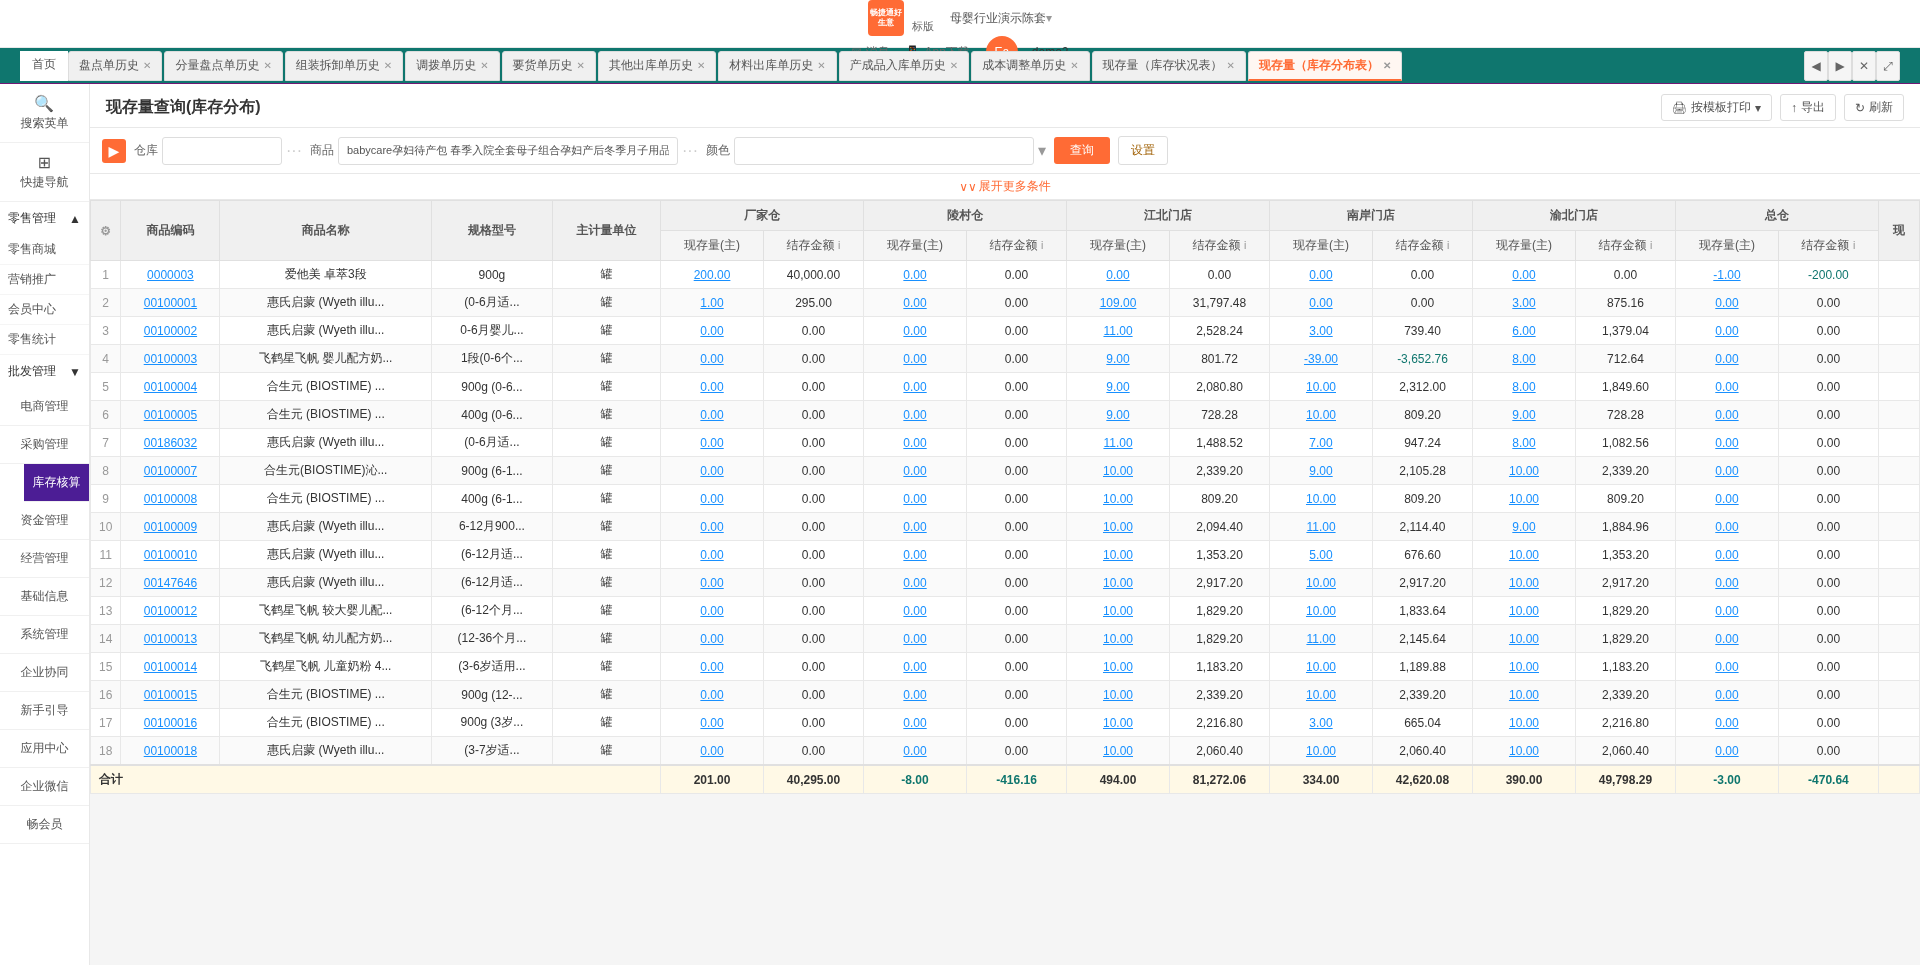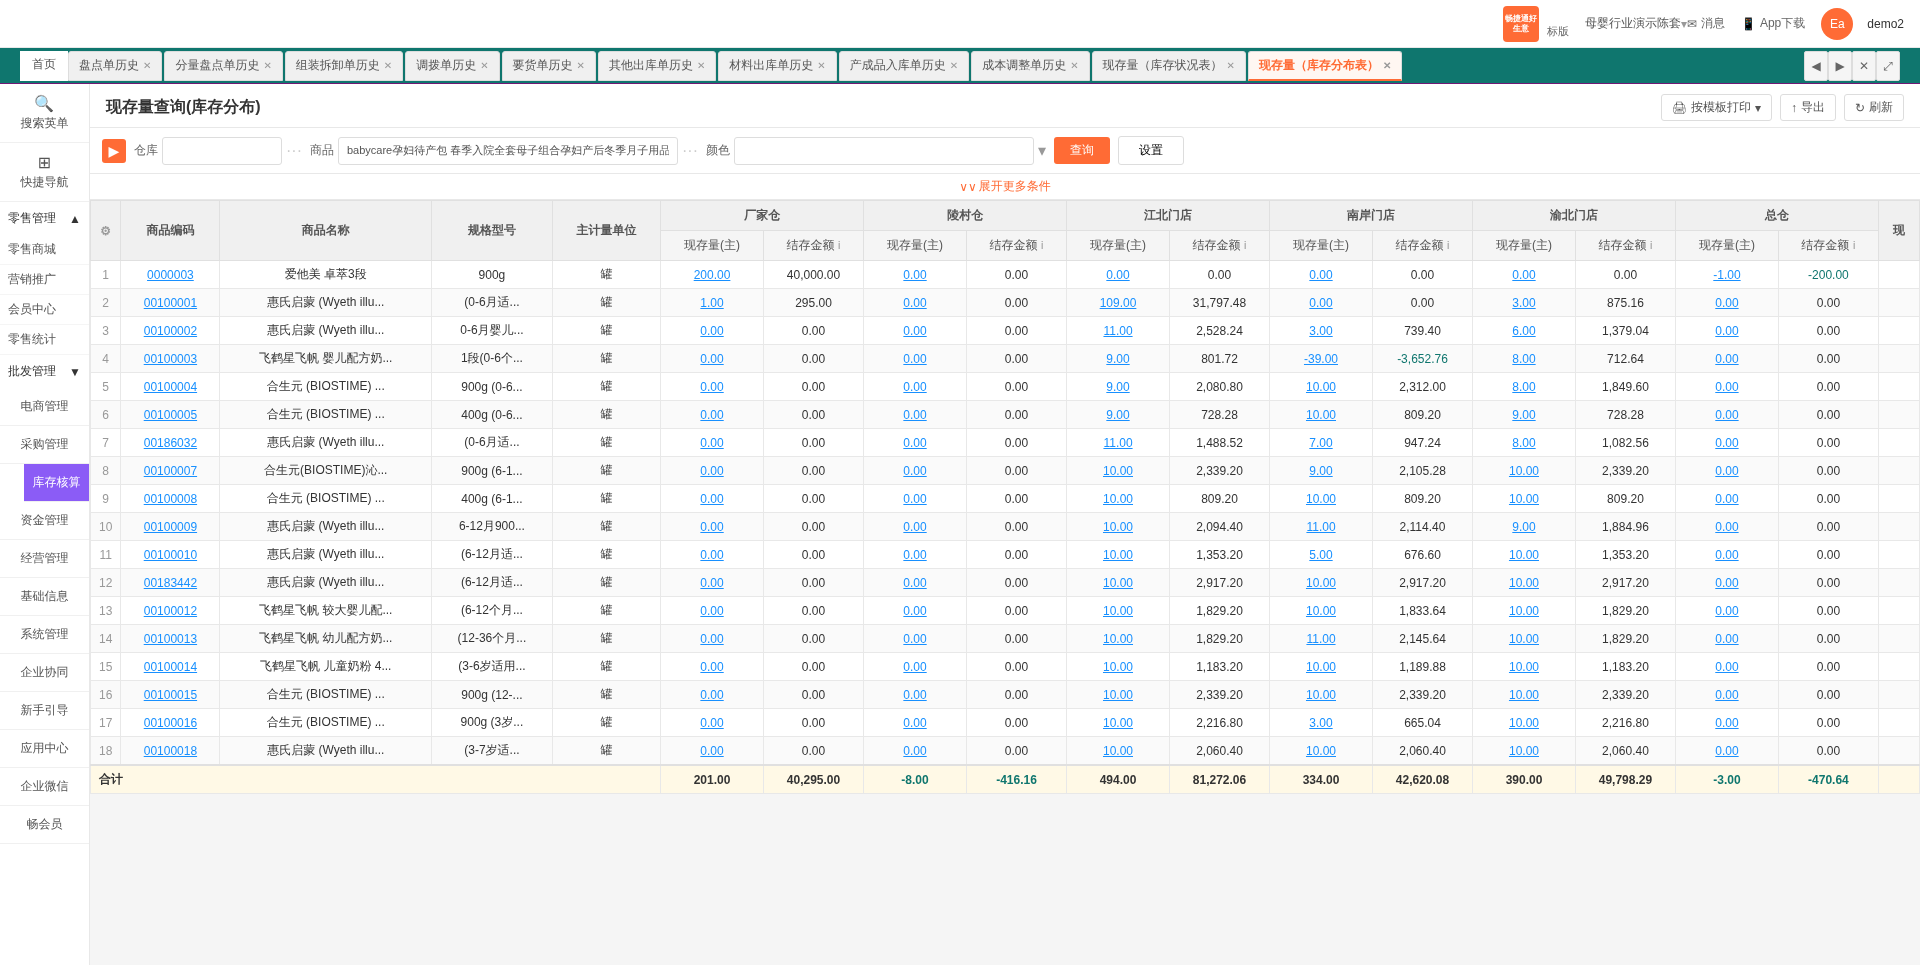--- a/index.html
+++ b/index.html
@@ -1,40 +1,40 @@
 <!DOCTYPE html>
 <html><head>
   <meta charset="utf-8">
   <style>
     * { box-sizing: border-box; margin: 0; padding: 0; }
     body { font-family: 'Microsoft YaHei', Arial, sans-serif; font-size: 12px; background: #f5f5f5; color: #333; overflow: hidden; }
 
     
-    .top-bar { height: 48px; background: #fff; display: flex; align-items: center; justify-content: flex-end; padding: 0 16px; border-bottom: 1px solid #e8e8e8; }
+    .top-bar { height: 48px; background: #fff; display: flex; align-items: center; justify-content: space-between; padding: 0 16px; border-bottom: 1px solid #e8e8e8; flex-direction: column; }
     .logo-area { display: flex; align-items: center; gap: 8px; min-width: 90px; }
     .logo-box { width: 36px; height: 36px; background: #ff6b35; border-radius: 4px; display: flex; align-items: center; justify-content: center; color: white; font-size: 10px; font-weight: bold; }
     .logo-text { font-size: 11px; color: #666; line-height: 1.3; margin-top: 16px; }
     .top-right { display: flex; align-items: center; gap: 16px; }
     .top-icon-btn { display: flex; align-items: center; gap: 4px; color: #666; cursor: pointer; font-size: 12px; }
     .avatar { width: 32px; height: 32px; border-radius: 50%; background: #ff6b35; display: flex; align-items: center; justify-content: center; color: white; font-size: 12px; }
 
     
     .tab-bar { height: 36px; background: #0f766e; display: flex; align-items: center; border-bottom: 1px solid #701a75; overflow: hidden; padding: 0 20px; }
     .tab { display: flex; align-items: center; height: 30px; padding: 0 10px; background: #f0f0f0; border: 1px solid #ddd; border-radius: 3px 3px 0 0; margin-right: 2px; cursor: pointer; white-space: nowrap; font-size: 12px; color: #555; gap: 4px; flex-shrink: 0; }
     .tab.active { background: #fff7f2; border-bottom: 2px solid #ff6b35; color: #ff6b35; font-weight: bold; }
     .tab .close-x { color: #999; font-size: 10px; cursor: pointer; }
     .tab-nav-btn { width: 24px; height: 30px; display: flex; align-items: center; justify-content: center; cursor: pointer; color: #666; background: #f5f5f5; border: 1px solid #ddd; border-radius: 2px; flex-shrink: 0; }
 
     
     .main-layout { display: flex; height: calc(965px - 84px); }
 
     
     .sidebar { width: 90px; background: #fff; border-right: 1px solid #e8e8e8; display: flex; flex-direction: column; overflow-y: auto; }
     .sidebar-item { padding: 10px 4px; text-align: center; cursor: pointer; color: #555; font-size: 12px; border-bottom: 1px solid #f0f0f0; }
-    .sidebar-item.active { background: #8b5cf6; color: white; margin-left: 24px; }
+    .sidebar-item.active { background: #4c1d95; color: white; margin-left: 24px; }
     .sidebar-item .s-icon { font-size: 16px; margin-bottom: 2px; }
     .sidebar-sub { padding: 6px 8px; cursor: pointer; color: #555; font-size: 12px; border-bottom: 1px solid #f5f5f5; }
     .sidebar-header { display: flex; align-items: center; justify-content: space-between; padding: 8px; cursor: pointer; font-size: 12px; color: #333; }
 
     
     .content { flex: 1; overflow: hidden; display: flex; flex-direction: column; background: #f5f5f5; }
 
     
     .page-header { padding: 10px 16px 6px; background: #fff; display: flex; align-items: center; justify-content: space-between; border-bottom: 1px solid #e8e8e8; }
     .page-title { font-size: 16px; font-weight: bold; color: #333; }
@@ -44,21 +44,21 @@
     
     .search-bar { background: #fff; padding: 8px 12px; display: flex; align-items: center; gap: 8px; flex-wrap: wrap; border-bottom: 1px solid #e8e8e8; }
     .search-toggle-btn { width: 24px; height: 24px; background: #ff6b35; border-radius: 3px; display: flex; align-items: center; justify-content: center; color: white; cursor: pointer; font-size: 14px; }
     .search-field { display: flex; align-items: center; gap: 4px; }
     .search-label { color: #666; font-size: 12px; white-space: nowrap; }
     .search-input { height: 28px; border: 1px solid #ddd; border-radius: 3px; padding: 0 8px; font-size: 12px; color: #333; min-width: 80px; }
     .search-input-wide { width: 320px; }
     .search-dots { color: #ccc; font-size: 16px; cursor: pointer; }
     .expand-btn { display: flex; align-items: center; gap: 2px; color: #ff6b35; cursor: pointer; font-size: 12px; margin: 0 auto; }
     .orange-btn { background: #ff6b35; color: white; border: none; border-radius: 3px; padding: 5px 16px; cursor: pointer; font-size: 12px; }
-    .outline-btn { background: #fff; color: #000000; border: 1px solid #ddd; border-radius: 3px; padding: 5px 20px; cursor: pointer; font-size: 12px; }
+    .outline-btn { background: #fff; color: #a16207; border: 1px solid #ddd; border-radius: 3px; padding: 5px 12px; cursor: pointer; font-size: 12px; }
 
     
     .table-container { flex: 1; overflow: auto; padding: 0; }
     table { width: 100%; border-collapse: collapse; background: #fff; font-size: 12px; }
     thead th { background: #f5f5f5; border: 1px solid #e0e0e0; padding: 6px 8px; text-align: center; white-space: nowrap; font-weight: normal; color: #555; position: sticky; top: 0; z-index: 2; }
     tbody td { border: 1px solid #e8e8e8; padding: 5px 8px; text-align: center; white-space: nowrap; }
     tbody tr:nth-child(even) td { background: #fafafa; }
     .text-red { color: #0f766e; }
     .text-link { color: #1890ff; text-decoration: underline; cursor: pointer; }
     .summary-row td { background: #fff9e6 !important; font-weight: bold; border-top: 2px solid #e0e0e0; }
@@ -492,21 +492,21 @@
               <td class="text-link">5.00</td>
               <td>676.60</td>
               <td class="text-link">10.00</td>
               <td>1,353.20</td>
               <td class="text-link">0.00</td>
               <td>0.00</td>
               <td></td>
             </tr>
             <tr>
               <td class="row-num">12</td>
-              <td class="text-link">00183442</td>
+              <td class="text-link">00147646</td>
               <td>惠氏启蒙 (Wyeth illu...</td>
               <td>(6-12月适...</td>
               <td>罐</td>
               <td class="text-link">0.00</td>
               <td>0.00</td>
               <td class="text-link">0.00</td>
               <td>0.00</td>
               <td class="text-link">10.00</td>
               <td>2,917.20</td>
               <td class="text-link">10.00</td>

